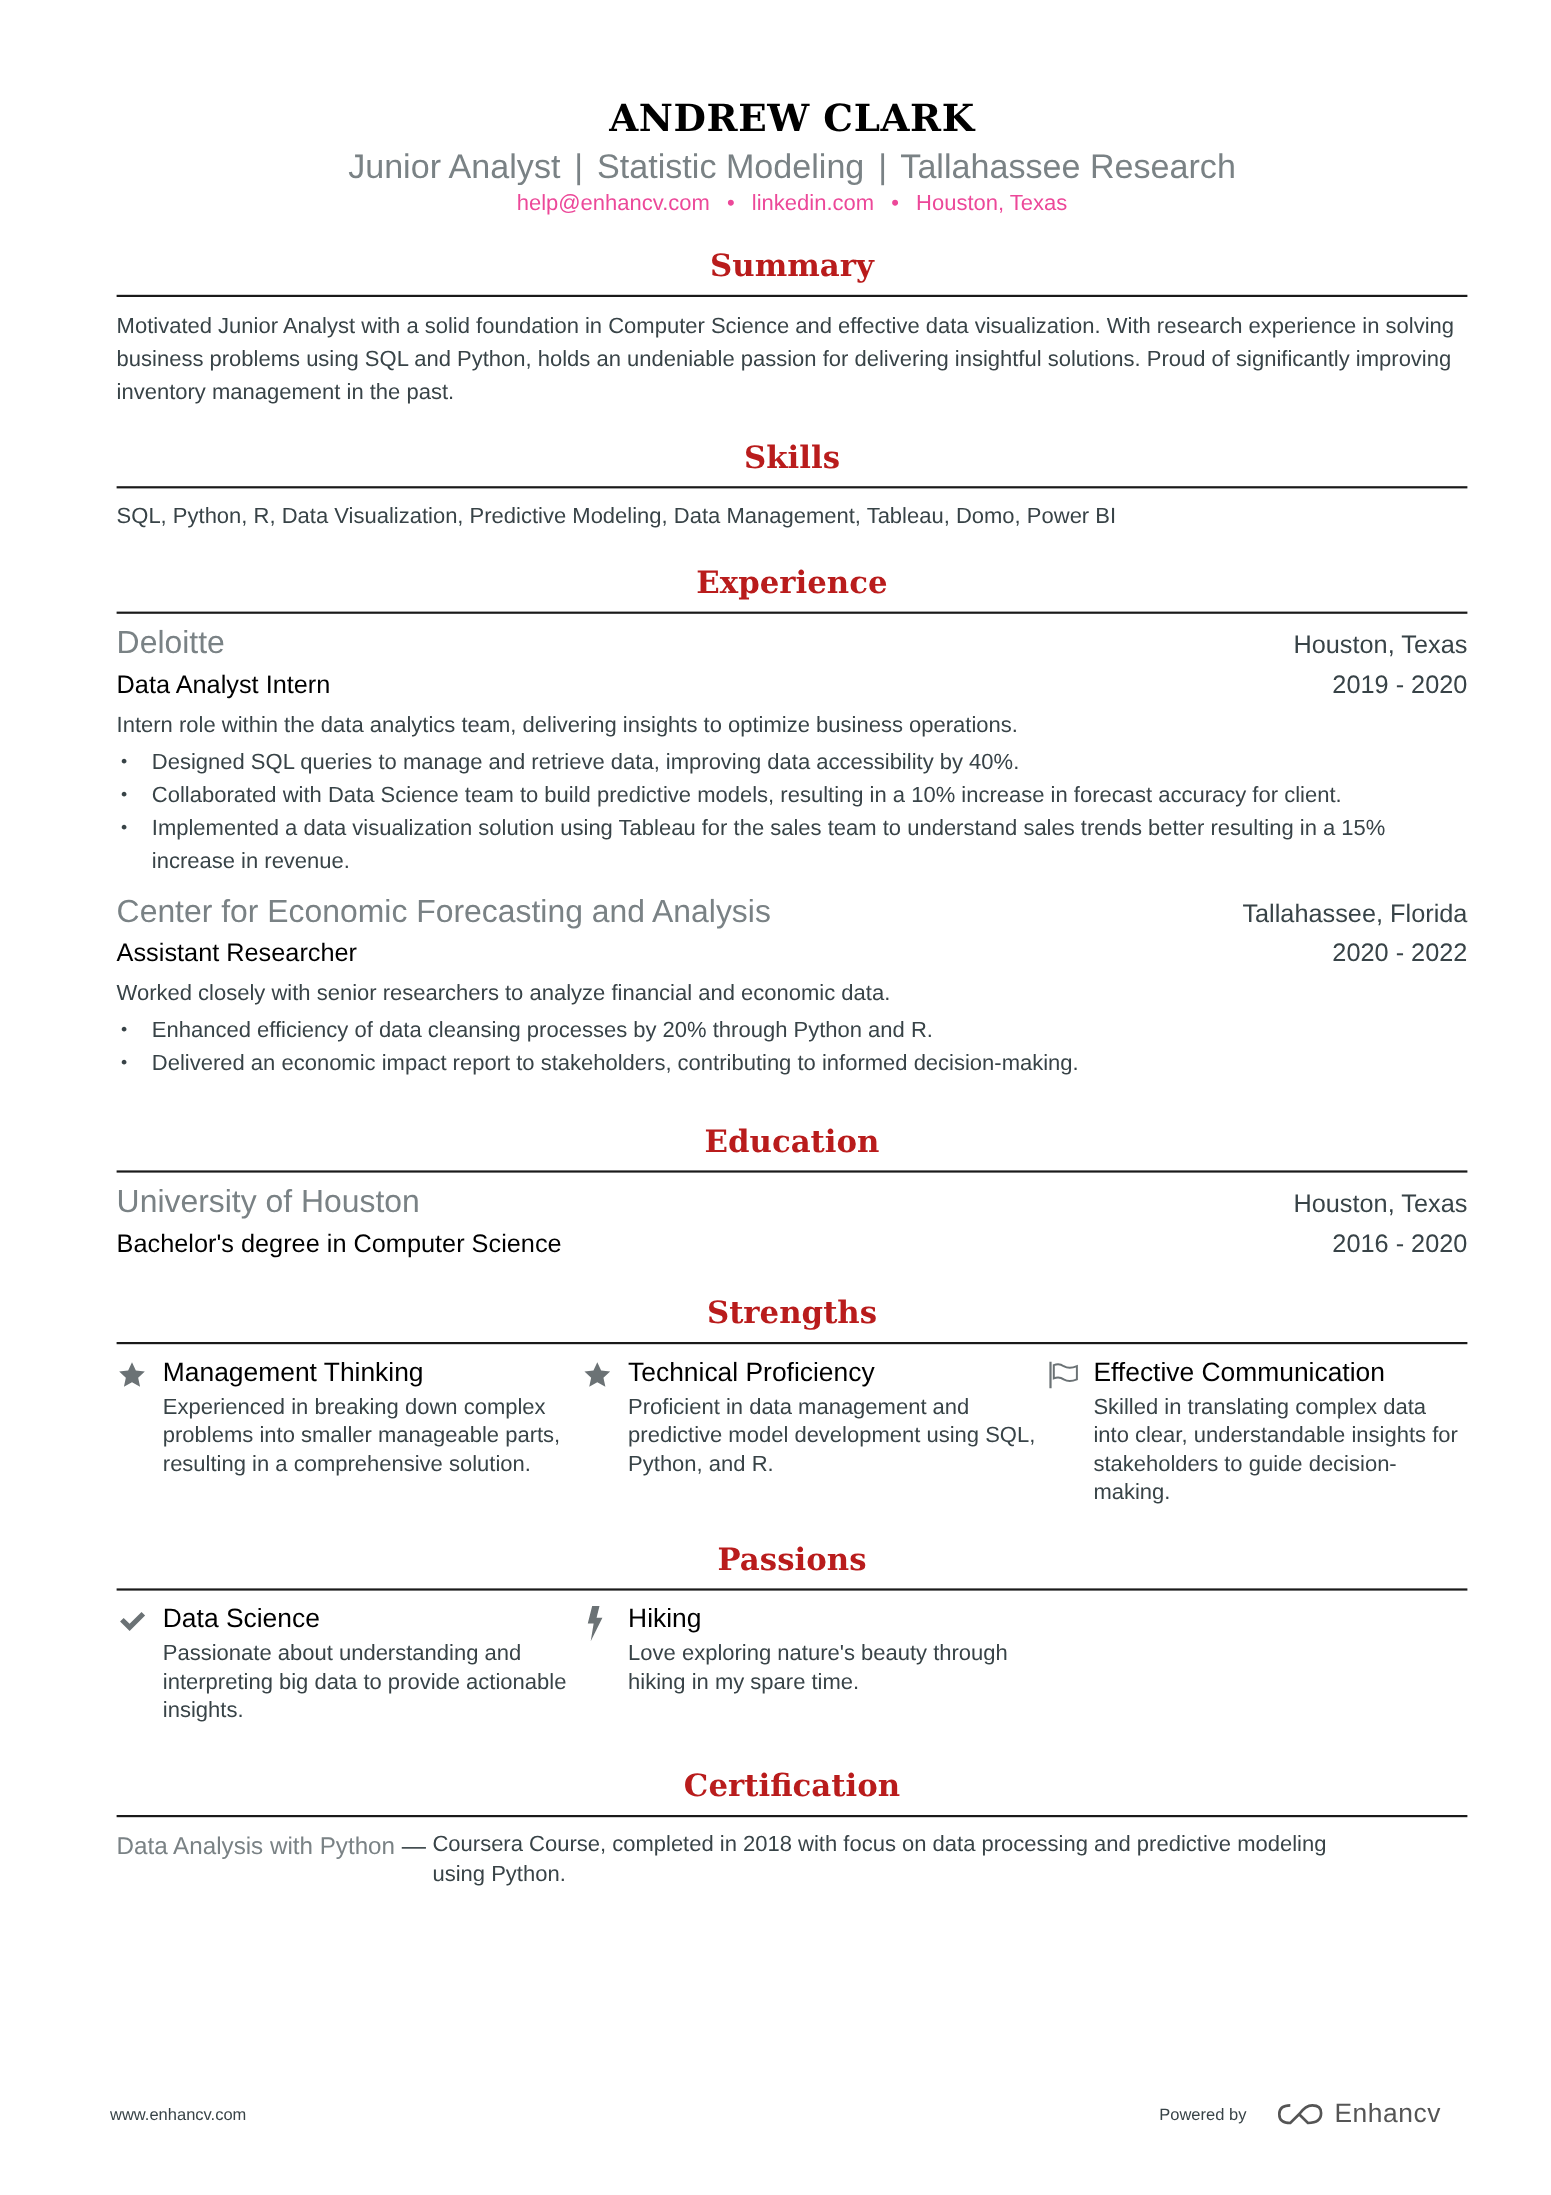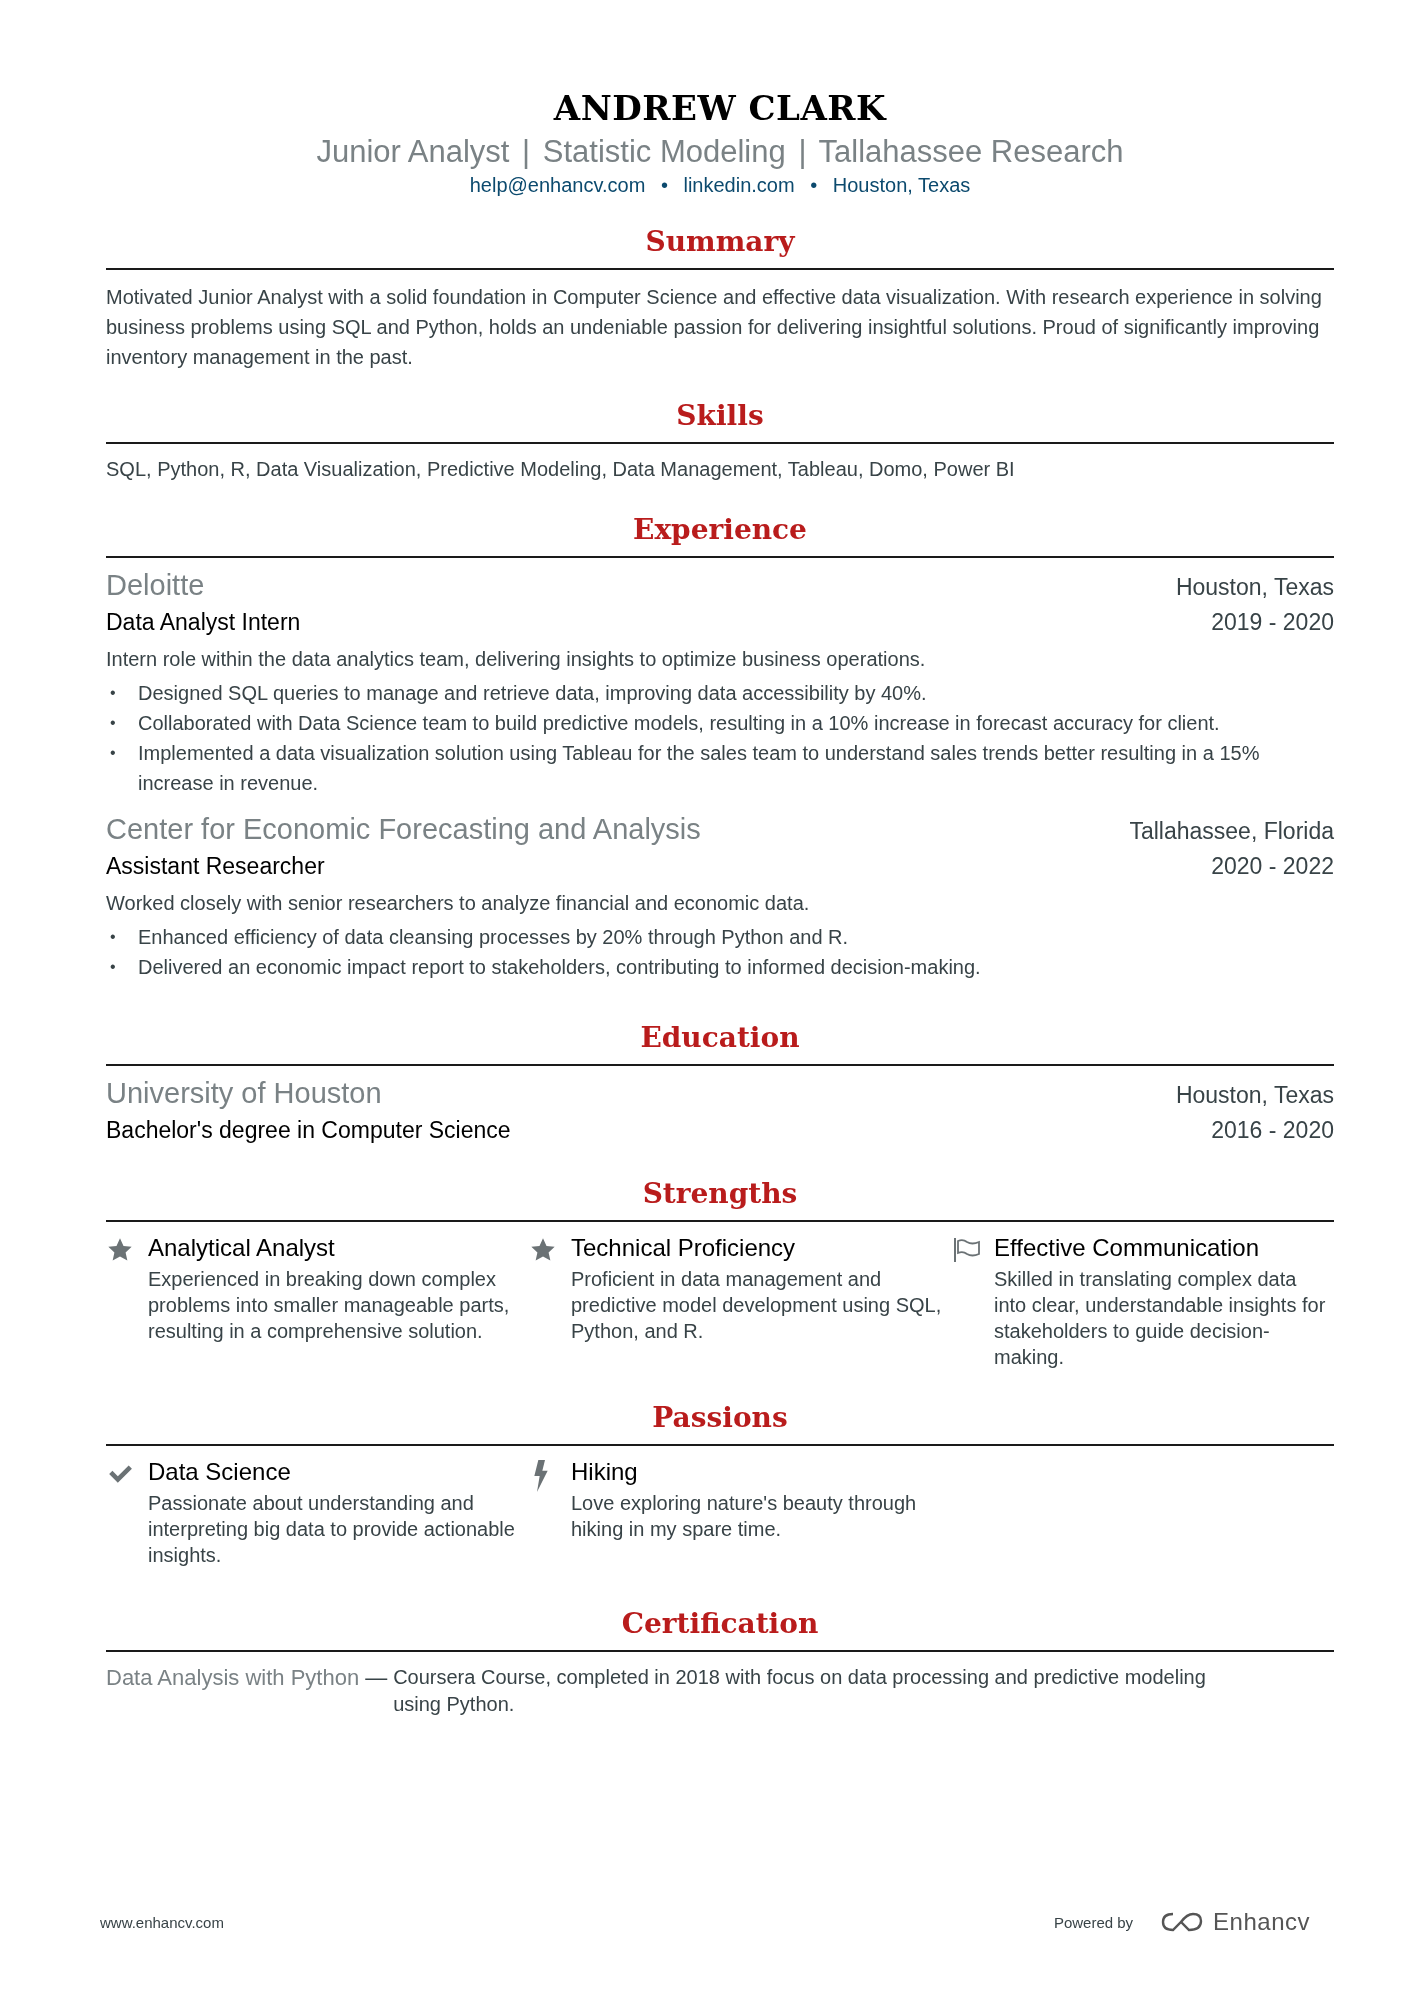--- a/index.html
+++ b/index.html
@@ -4,21 +4,21 @@
   <style>
     * { box-sizing: border-box; margin: 0; padding: 0; }
     html, body { width: 1410px; height: 1995px; background: #ffffff; }
     body { position: relative; font-family: "Liberation Sans", sans-serif; color: #384347; }
     .page { position: absolute; left: 106px; top: 0; width: 1228px; }
 
     .header { text-align: center; padding-top: 86px; }
     .name { font-family: "DejaVu Serif", serif; font-weight: bold; font-size: 34px; color: #000; letter-spacing: 0.5px; line-height: 44px; }
     .title-line { font-size: 31px; color: #7a8285; line-height: 40px; margin-top: 2px; }
     .title-line .sep { color: #7a8285; padding: 0 4px; }
-    .contact { font-size: 20px; color: #0c4a6e; line-height: 26px; margin-top: 0px; }
+    .contact { font-size: 20px; color: #ec4899; line-height: 26px; margin-top: 0px; }
     .contact .dot { padding: 0 10px; }
 
     .section { margin-top: 0; }
     .sec-title { font-family: "DejaVu Serif", serif; font-weight: bold; font-size: 28px; color: #b91c1c; text-align: center; line-height: 36px; }
     .sec-rule { height: 2px; background: #1a1a1a; margin-top: 8px; }
 
     .para { font-size: 20px; line-height: 30px; color: #384347; }
 
     .entry-row { display: flex; justify-content: space-between; align-items: baseline; }
     .org { font-size: 29px; color: #7a8285; line-height: 38px; }
@@ -142,21 +142,21 @@
     <div class="sec-title">Strengths</div>
     <div class="sec-rule"></div>
     <div class="grid3">
       <div class="col">
         <div class="icon-box">
           <svg width="28" height="28" viewBox="0 0 24 24">
               <path d="M12 2l3 6.5 7 .8-5.2 4.8 1.5 7L12 17.6 5.7 21.1l1.5-7L2 9.3l7-.8z" fill="#6b7275"></path>
             </svg>
         </div>
         <div>
-          <div class="item-title">Analytical Analyst</div>
+          <div class="item-title">Management Thinking</div>
           <div class="item-desc">Experienced in breaking down complex problems into smaller manageable parts, resulting in a comprehensive solution.</div>
         </div>
       </div>
       <div class="col">
         <div class="icon-box">
           <svg width="28" height="28" viewBox="0 0 24 24">
               <path d="M12 2l3 6.5 7 .8-5.2 4.8 1.5 7L12 17.6 5.7 21.1l1.5-7L2 9.3l7-.8z" fill="#6b7275"></path>
             </svg>
         </div>
         <div>

